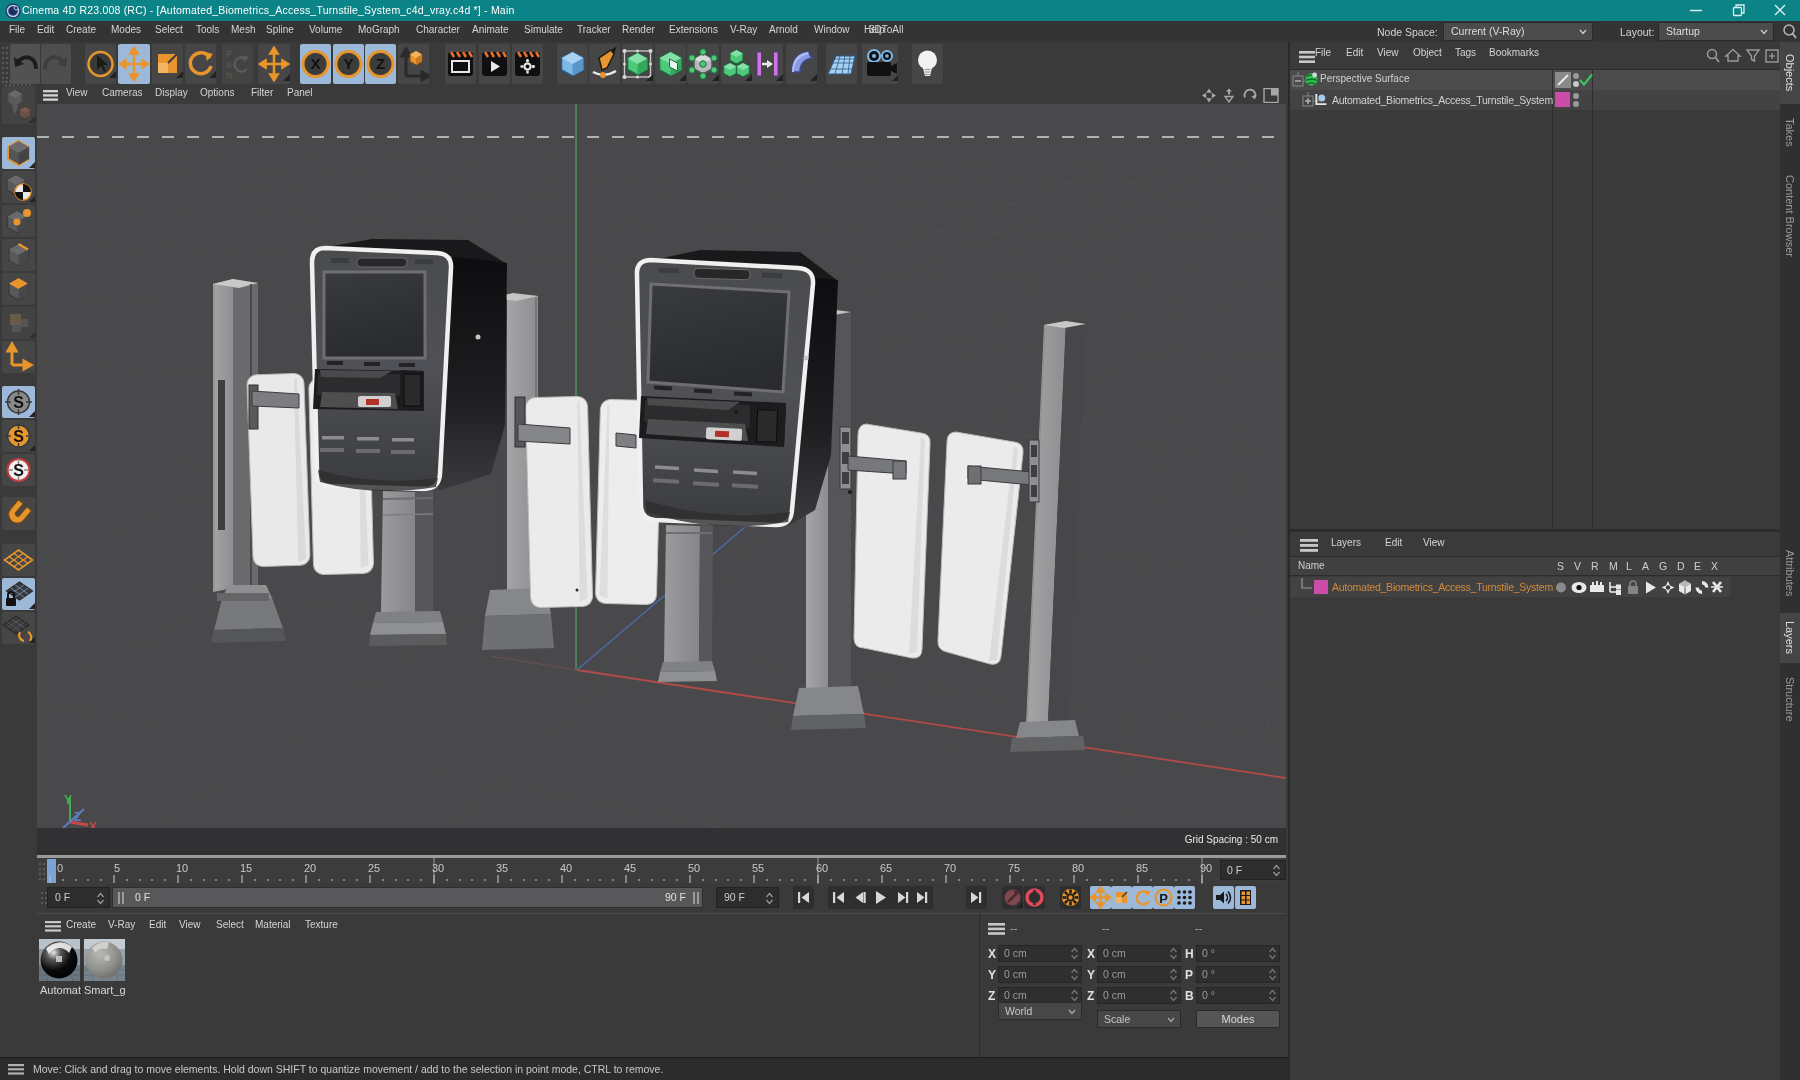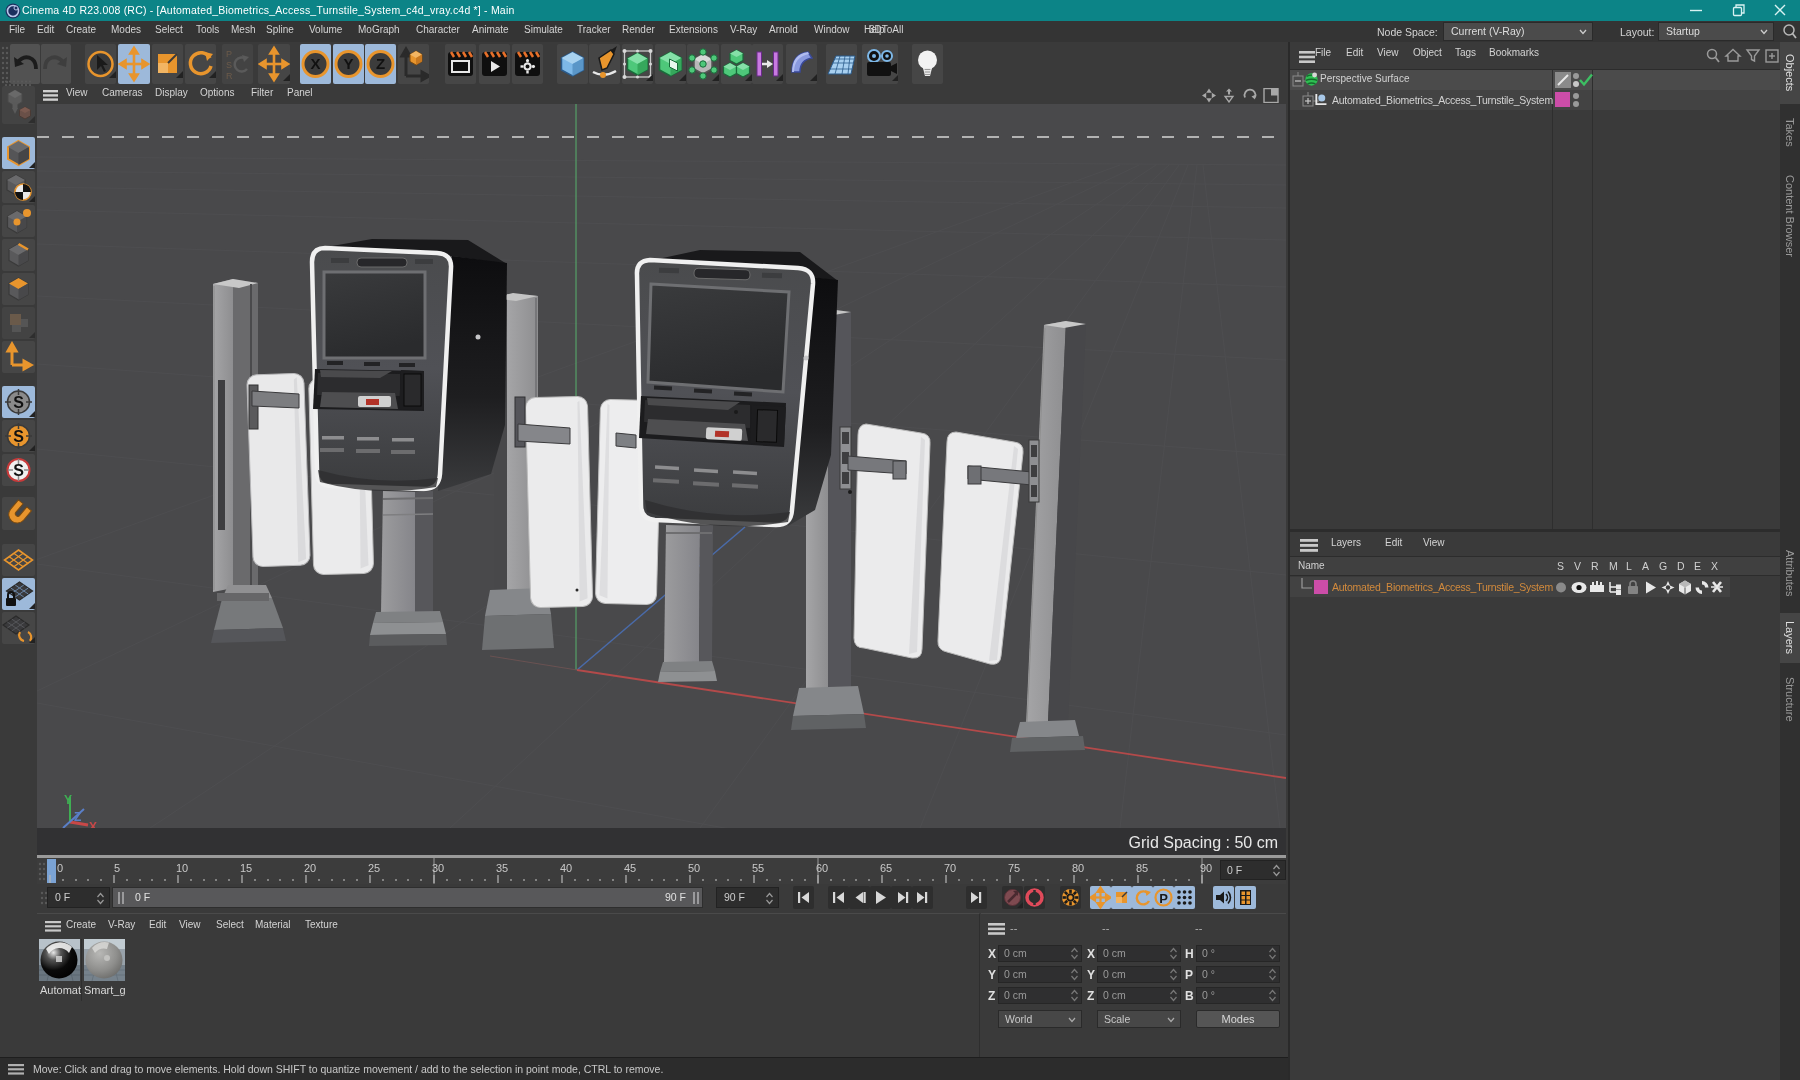--- a/index.html
+++ b/index.html
@@ -34,21 +34,21 @@
 .sbtn.hl { background:#9db9da; }
 
 
 #vpmenu { position:absolute; left:37px; top:86px; width:1249px; height:18px; background:#3a3a3a;
   color:#d4d4d4; font-size:10px; }
 #vpmenu span { position:absolute; top:1px; }
 #viewport { position:absolute; left:37px; top:104px; width:1249px; height:724px; background:#48484a; overflow:hidden; }
 #vplabelbar { position:absolute; left:0px; top:0px; width:1249px; height:19px; background:#39393b;
   color:#e6e6e6; font-size:10.5px; }
 #vpbottom { position:absolute; left:37px; top:828px; width:1249px; height:27px; background:#313133; }
-#gridspacing { position:absolute; right:8px; top:6px; color:#e8e8e8; font-size:16px; }
+#gridspacing { position:absolute; right:8px; top:6px; color:#e8e8e8; font-size:10px; }
 #vpsep { position:absolute; left:37px; top:855px; width:1249px; height:3px; background:#9a9a9a; }
 
 
 #ruler { position:absolute; left:37px; top:858px; width:1249px; height:26px; background:#3c3c3c; }
 #playrow { position:absolute; left:37px; top:884px; width:1249px; height:28px; background:#3a3a3a; }
 .spinbox { position:absolute; background:#2d2d2d; border:1px solid #222; color:#cccccc;
   font-size:10.5px; }
 .pbtn { position:absolute; top:2px; width:21px; height:23px; background:#2e2e2e; border-radius:2px; }
 .pbtn.hl { background:#9db9da; }
 
@@ -1343,21 +1343,21 @@
         </svg></div>
   <span class="clabel" style="left:106px;top:75px">Z</span>
   <div class="cfield" style="left:116px;top:73px;width:84px">0 cm<svg class="spn" width="9" height="13" viewBox="0 0 9 13">
           <path d="M1.5 5 L4.5 1.5 L7.5 5 M1.5 8 L4.5 11.5 L7.5 8" fill="none" stroke="#777" stroke-width="1.2"></path>
         </svg></div>
   <span class="clabel" style="left:204px;top:75px">B</span>
   <div class="cfield" style="left:215px;top:73px;width:84px">0 °<svg class="spn" width="9" height="13" viewBox="0 0 9 13">
           <path d="M1.5 5 L4.5 1.5 L7.5 5 M1.5 8 L4.5 11.5 L7.5 8" fill="none" stroke="#777" stroke-width="1.2"></path>
         </svg></div>
 
-  <div class="cdrop" style="left:17px;top:96px;width:84px">World
+  <div class="cdrop" style="left:17px;top:88px;width:84px">World
     <svg class="abs" style="right:5px;top:6px" width="8" height="6" viewBox="0 0 8 6">
           <path d="M1 1 L4 4.5 L7 1" fill="none" stroke="#aaa" stroke-width="1.2"></path>
         </svg>
   </div>
   <div class="cdrop" style="left:116px;top:96px;width:84px">Scale
     <svg class="abs" style="right:5px;top:6px" width="8" height="6" viewBox="0 0 8 6">
           <path d="M1 1 L4 4.5 L7 1" fill="none" stroke="#aaa" stroke-width="1.2"></path>
         </svg>
   </div>
   <div id="applybtn" style="left:215px;top:96px;width:84px">Modes</div>

